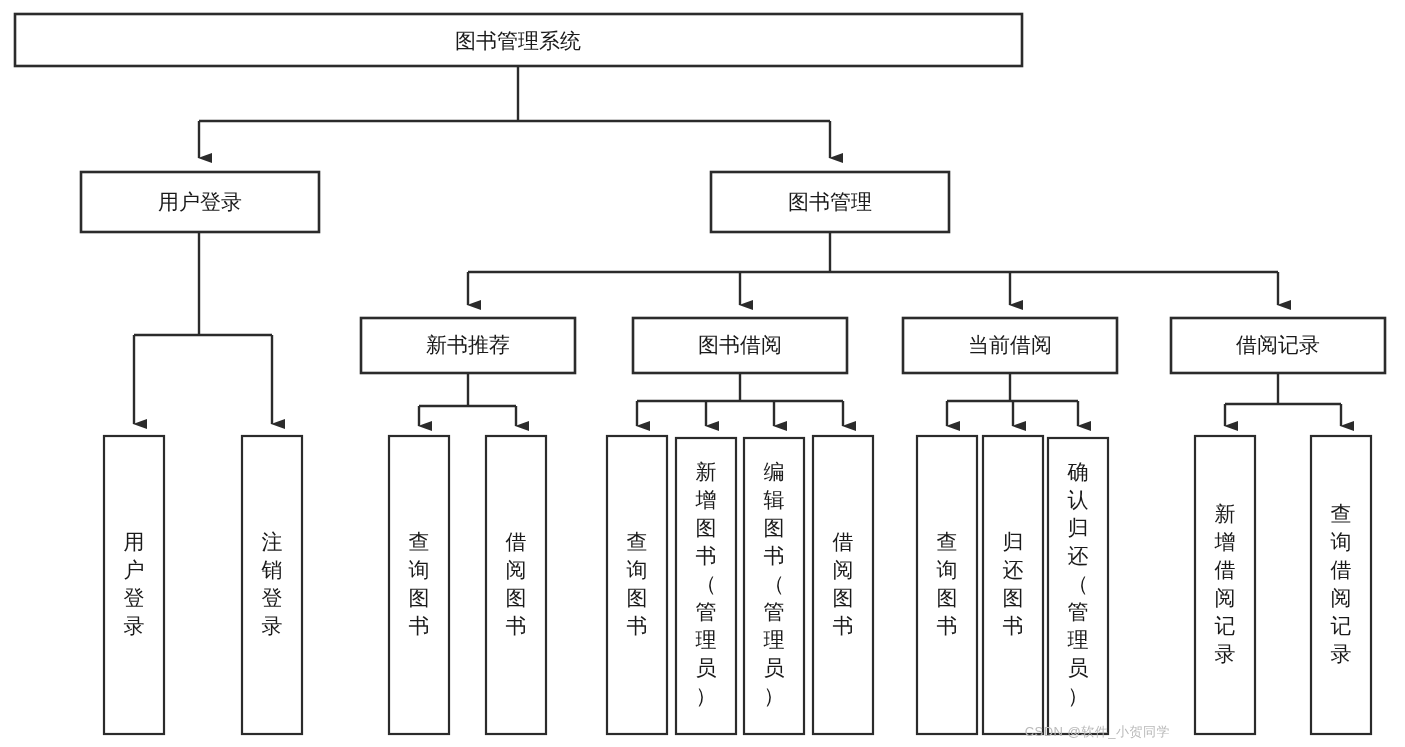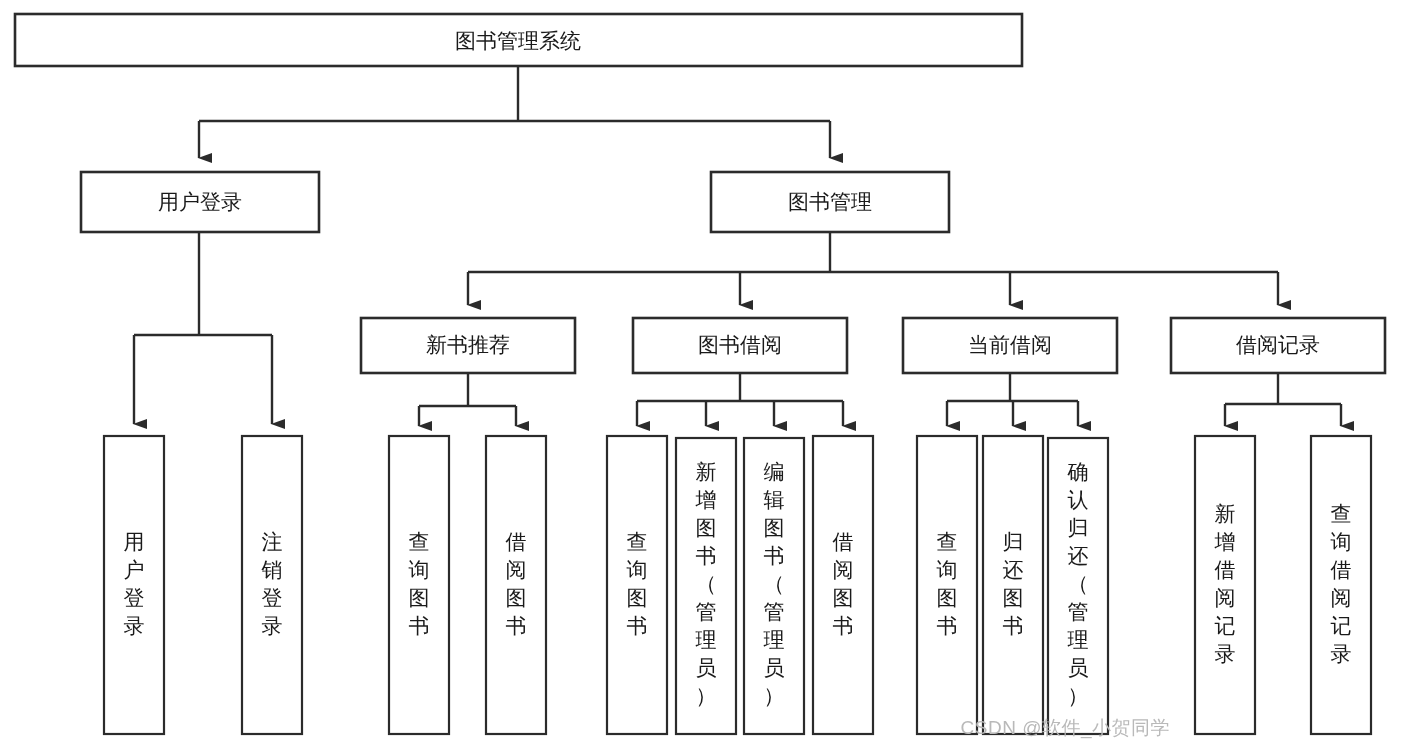--- a/index.html
+++ b/index.html
@@ -52,21 +52,21 @@
     dominant-baseline: middle;
   }
   .node-label.vertical-label {
     font-size: 21px;
   }
   .watermark {
     position: absolute;
     right: 12px;
     bottom: 6px;
     color: #b9b9b9;
-    font-size: 19px;
+    font-size: 13px;
     font-family: "Liberation Sans", "DejaVu Sans", sans-serif;
     white-space: nowrap;
     letter-spacing: 0.5px;
     user-select: none;
   }
 </style>
 </head>
 <body>
 
 <div id="diagram-root">

